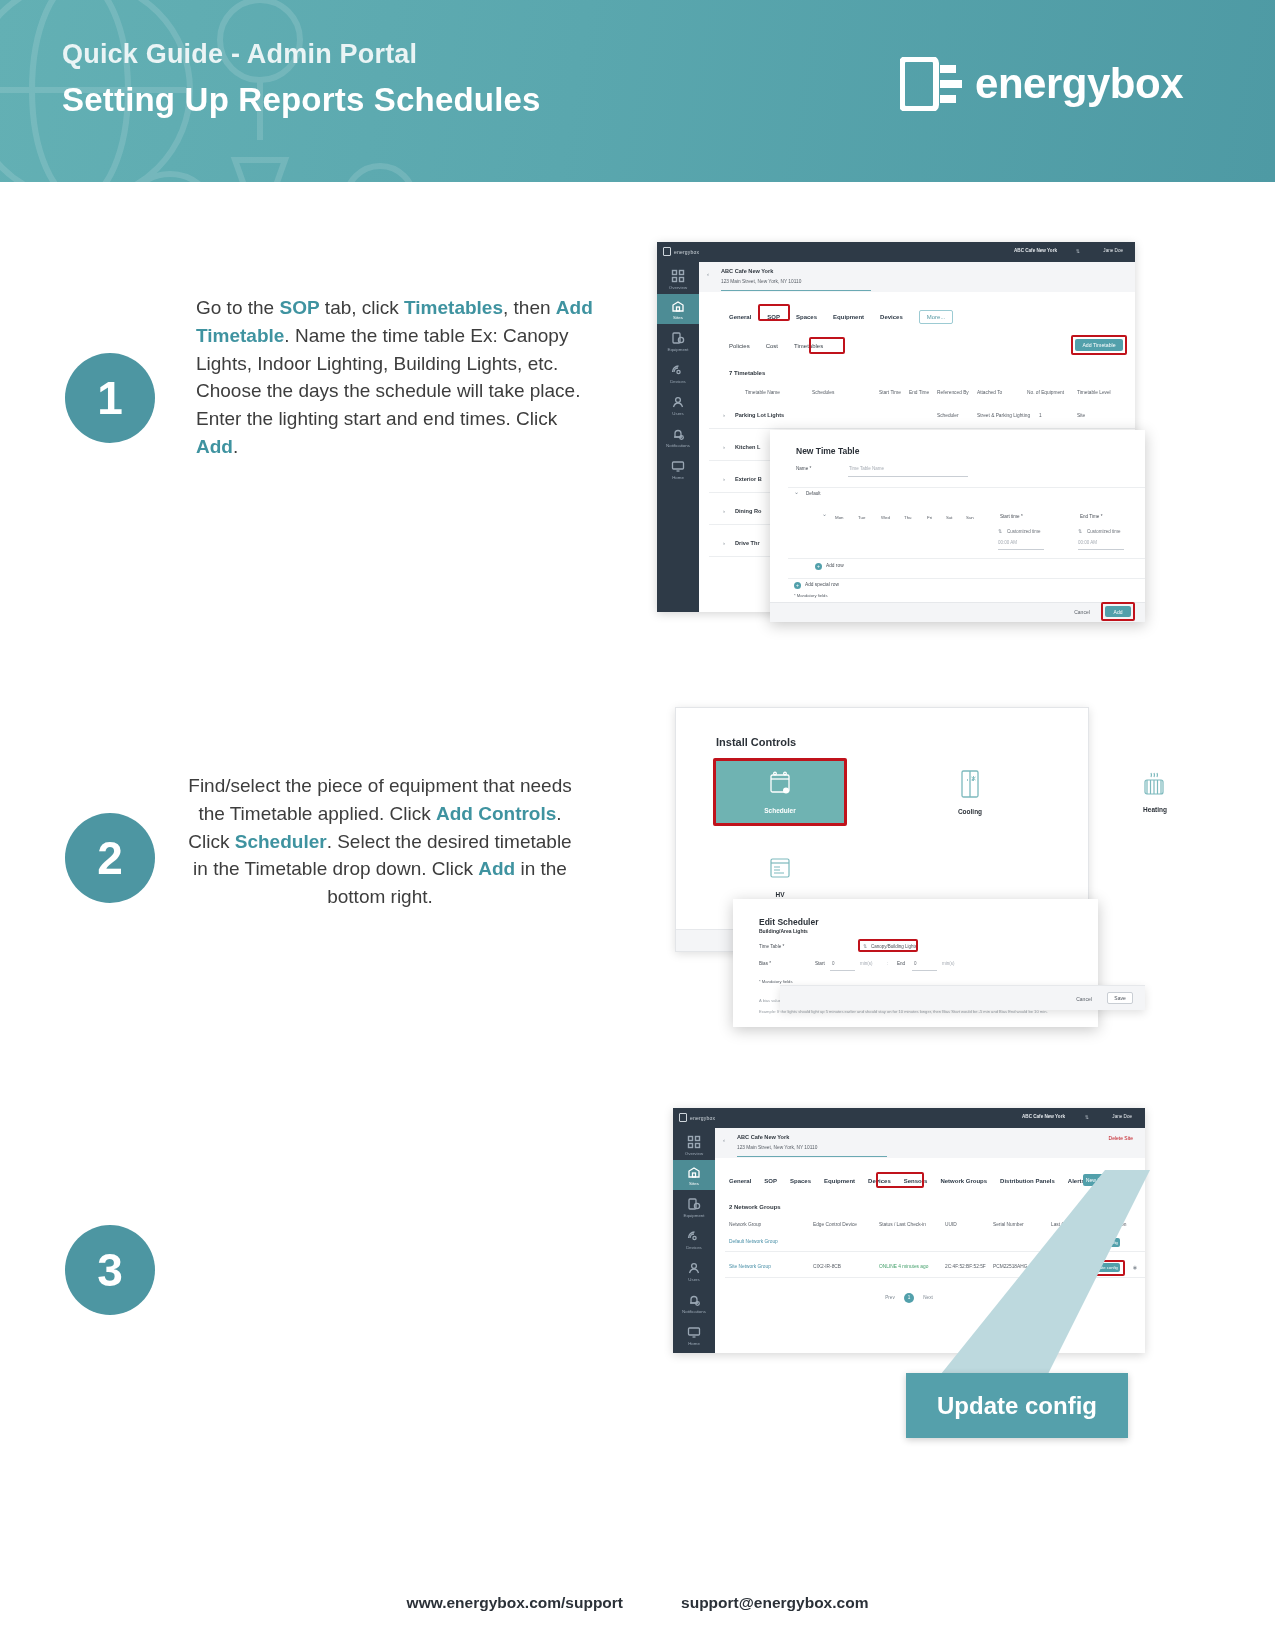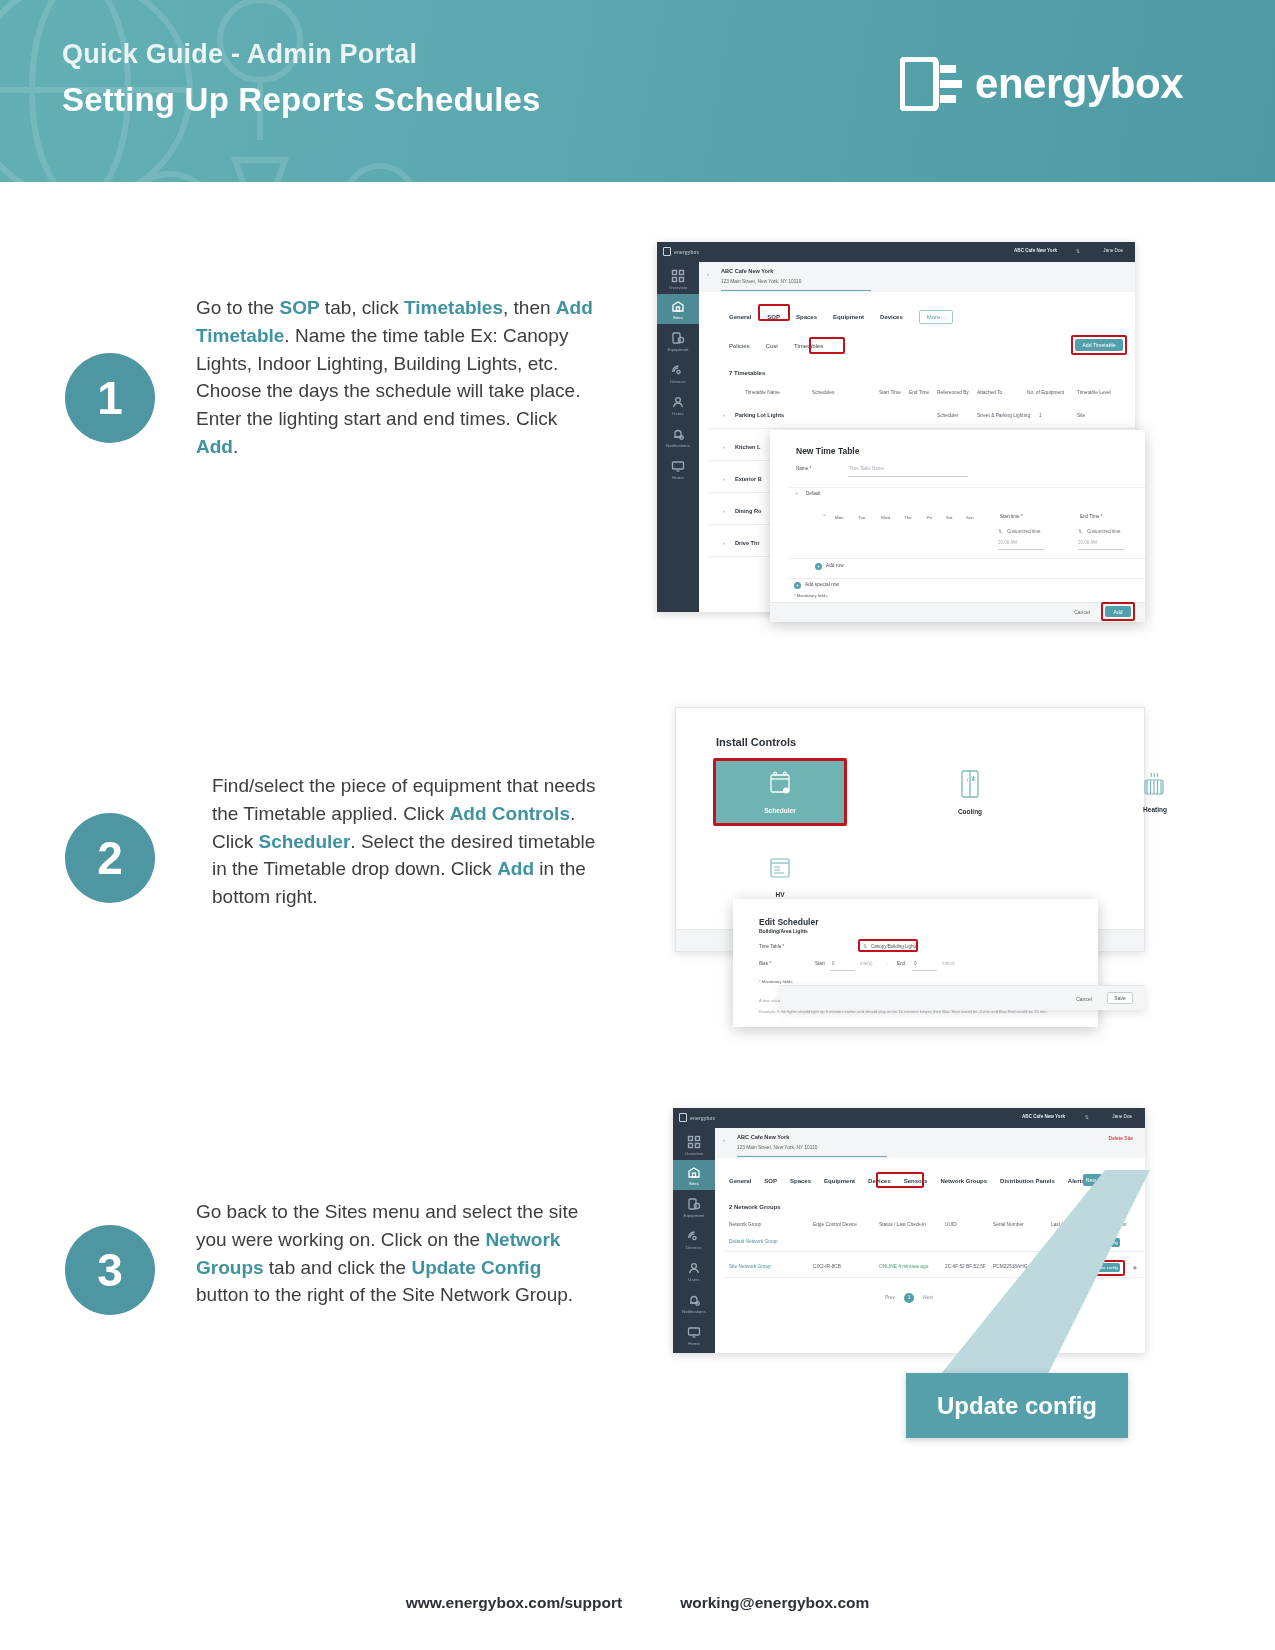--- a/index.html
+++ b/index.html
@@ -350,23 +350,23 @@
     <div class="addlink" style="left:35px; top:152px;">Add special row</div>
     <div class="mand" style="left:24px; top:163px;">* Mandatory fields</div>
 
     <div class="modalfoot"></div>
     <div class="fbtn ghost" style="right:50px; bottom:5px; width:26px; height:11px;">Cancel</div>
     <div class="fbtn solid" style="right:14px; bottom:5px; width:26px; height:11px;">Add</div>
     <div class="redbox" style="right:10px; bottom:1px; width:34px; height:19px;"></div>
   </div>
 
   <div class="bubble" style="left:65px; top:813px;">2</div>
-  <div class="steptext" id="step2text" style="left:212px; top:772px;"><span>Find/select the piece of equipment that needs the Timetable applied. Click </span><b>Add Controls</b><span>. Click </span><b>Scheduler</b><span>. Select the desired timetable in the Timetable drop down. Click </span><b>Add</b><span> in the bottom right.</span></div>
-
-  <div class="panel" style="left:675px; top:707px; width:470px; height:245px;">
+  <div class="steptext" id="step2text" style="left:180px; top:772px;text-align:center;"><span>Find/select the piece of equipment that needs the Timetable applied. Click </span><b>Add Controls</b><span>. Click </span><b>Scheduler</b><span>. Select the desired timetable in the Timetable drop down. Click </span><b>Add</b><span> in the bottom right.</span></div>
+
+  <div class="panel" style="left:675px; top:707px; width:414px; height:245px;">
     <div class="panel-title" style="left:40px; top:28px;">Install Controls</div>
 
     <div class="ctile sel" style="left:40px; top:53px; width:128px; height:62px;">
       <span>
         <svg width="30" height="28" viewBox="0 0 30 28">
             <g fill="none" stroke="#ffffff" stroke-width="1.3">
           <rect x="6" y="5" width="18" height="17" rx="1.5"></rect>
           <path d="M6 9h18"></path>
               <circle cx="10" cy="3.5" r="1.3"></circle>
               <circle cx="20" cy="3.5" r="1.3"></circle>
@@ -450,21 +450,20 @@
     <div class="helptext" style="left:26px; top:99px; width:320px;">A bias value less than zero moves events to an earlier point in time. A bias value above zero moves events to a later point in time.</div>
     <div class="helptext" style="left:26px; top:110px; width:320px;">Example: If the lights should light up 5 minutes earlier and should stay on for 10 minutes longer, then Bias Start would be -5 min and Bias End would be 10 min.</div>
   </div>
 
   <div style="position:absolute; left:780px; top:985px; width:365px; height:25px; background:#f4f5f7; border-top:1px solid #e6e8eb; box-shadow:0 3px 10px rgba(0,0,0,.12);">
     <div class="fbtn ghost" style="right:48px; top:7px; position:absolute; width:26px; height:11px;">Cancel</div>
     <div class="fbtn" style="right:12px; top:6px; position:absolute; width:26px; height:12px; background:#fff; border:1px solid #c9ced4; color:#4a5058;">Save</div>
   </div>
 
   <div class="bubble" style="left:65px; top:1225px;">3</div>
-  <div class="steptext" id="step3text" style="left:196px; top:1198px;"><span>Go back to the Sites menu and select the site you were working on. Click on the </span><b>Network Groups</b><span> tab and click the </span><b>Update Config</b><span> button to the right of the Site Network Group.</span></div>
 
   <div class="shot" style="left:673px; top:1108px; width:472px; height:245px;">
     <div class="app">
       <div class="app-top"></div>
       <div class="app-side"></div>
       <div class="app-logo">
         <div class="m"></div>
         <div class="t">energybox</div>
       </div>
       <div style="position:absolute; right:80px; top:6px; font-size:4.6px; color:#e4e8ec; font-weight:bold;">ABC Cafe New York</div>
@@ -610,16 +609,16 @@
     </div>
   </div>
 
   <svg class="callout-poly" style="left:900px; top:1170px; width:260px; height:240px;" viewBox="0 0 260 240" xmlns="http://www.w3.org/2000/svg">
     <polygon points="205,0 250,0 130,240 12,240" fill="#bdd9de"></polygon>
   </svg>
   <div class="callout-box" style="left:906px; top:1373px; width:222px; height:65px;">Update config</div>
 
   <div class="footer">
     <span>www.energybox.com/support</span>
-    <span>working@energybox.com</span>
+    <span>support@energybox.com</span>
   </div>
 
 </div>
 
 </body></html>

